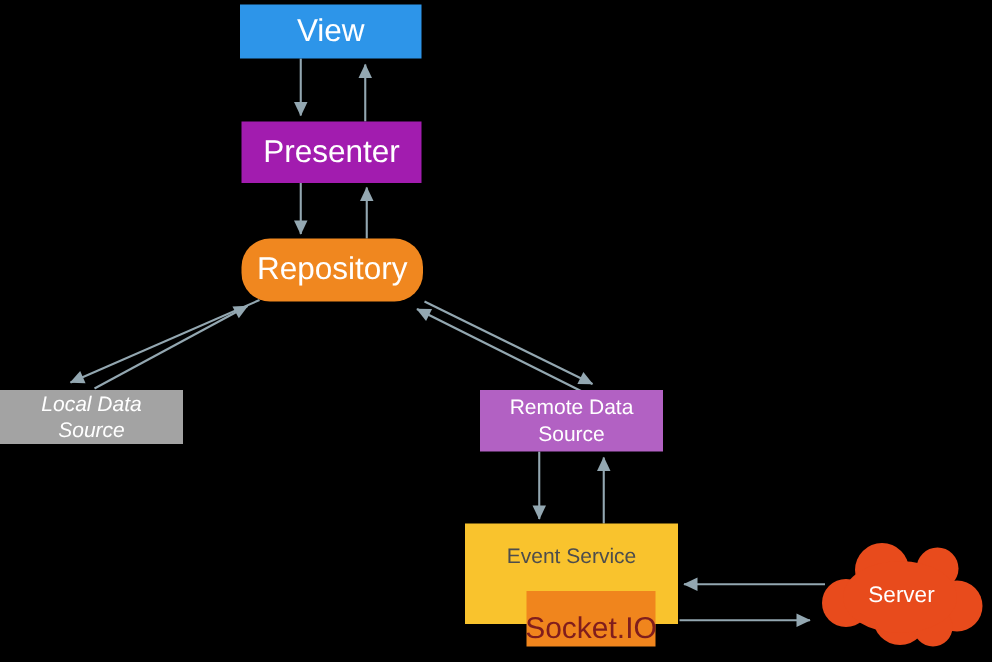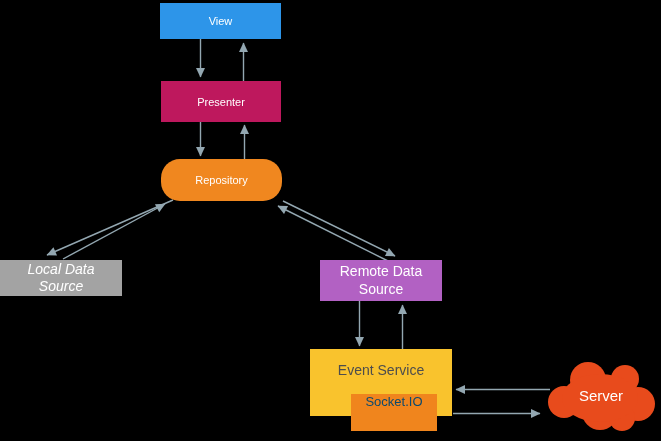--- a/index.html
+++ b/index.html
@@ -22,42 +22,42 @@
     stroke-width: 1.4;
     fill: none;
   }
   .node {
     position: absolute;
     display: flex;
     align-items: center;
     justify-content: center;
     text-align: center;
     color: #ffffff;
-    font-size: 11px;
+    font-size: 21px;
   }
   .node .lbl { display: inline-block; }
   .node-view       { left: 160px; top: 3px;   width: 121px; height: 36px; }
   .node-presenter  { left: 161px; top: 81px;  width: 120px; height: 41px; }
   .node-repository { left: 161px; top: 159px; width: 121px; height: 42px; border-radius: 19px; }
   .node-local-ds   { left: 0px;   top: 260px; width: 122px; height: 36px; font-size: 14px; font-style: italic; }
   .node-local-ds .lbl  { max-width: 86px; line-height: 1.25; }
   .node-remote-ds  { left: 320px; top: 260px; width: 122px; height: 41px; font-size: 14px; }
   .node-remote-ds .lbl { max-width: 96px; line-height: 1.25; }
   .node-event-service {
     left: 310px; top: 349px; width: 142px; height: 67px;
     display: block; color: #4D4D4D; font-size: 14px;
   }
   .event-label {
     position: absolute; left: 0; top: 13px; width: 100%;
     text-align: center;
   }
   .node-socket-io {
     position: absolute; left: 41px; top: 45px; width: 86px; height: 37px;
-    display: flex; align-items: flex-start; justify-content: center;
-    color: #0c4a6e; font-size: 13px;
+    display: flex; align-items: flex-end; justify-content: center;
+    color: #7f1d1d; font-size: 20px;
   }
   .cloud-svg { position: absolute; left: 540px; top: 355px; }
   .cloud-svg text {
     font-family: "Liberation Sans", sans-serif;
     font-size: 15px;
     fill: #ffffff;
     text-anchor: middle;
   }
 </style>
 </head>
@@ -82,21 +82,21 @@
     <line x1="359.5" y1="301" x2="359.5" y2="346" marker-end="url(#arrow)"></line>
     <line x1="402.5" y1="349" x2="402.5" y2="305" marker-end="url(#arrow)"></line>
     <line x1="550" y1="389.5" x2="456" y2="389.5" marker-end="url(#arrow)"></line>
     <line x1="453" y1="413.5" x2="540" y2="413.5" marker-end="url(#arrow)"></line>
   </svg>
 
   <div class="node node-view" style="background-color: rgb(45, 149, 233);">
     <span class="lbl">View</span>
   </div>
 
-  <div class="node node-presenter" style="background-color: #be185d;">
+  <div class="node node-presenter" style="background-color: #a21caf;">
     <span class="lbl">Presenter</span>
   </div>
 
   <div class="node node-repository" style="background-color: rgb(240, 135, 31);">
     <span class="lbl">Repository</span>
   </div>
 
   <div class="node node-local-ds" style="background-color: rgb(163, 163, 163);">
     <span class="lbl">Local Data Source</span>
   </div>

